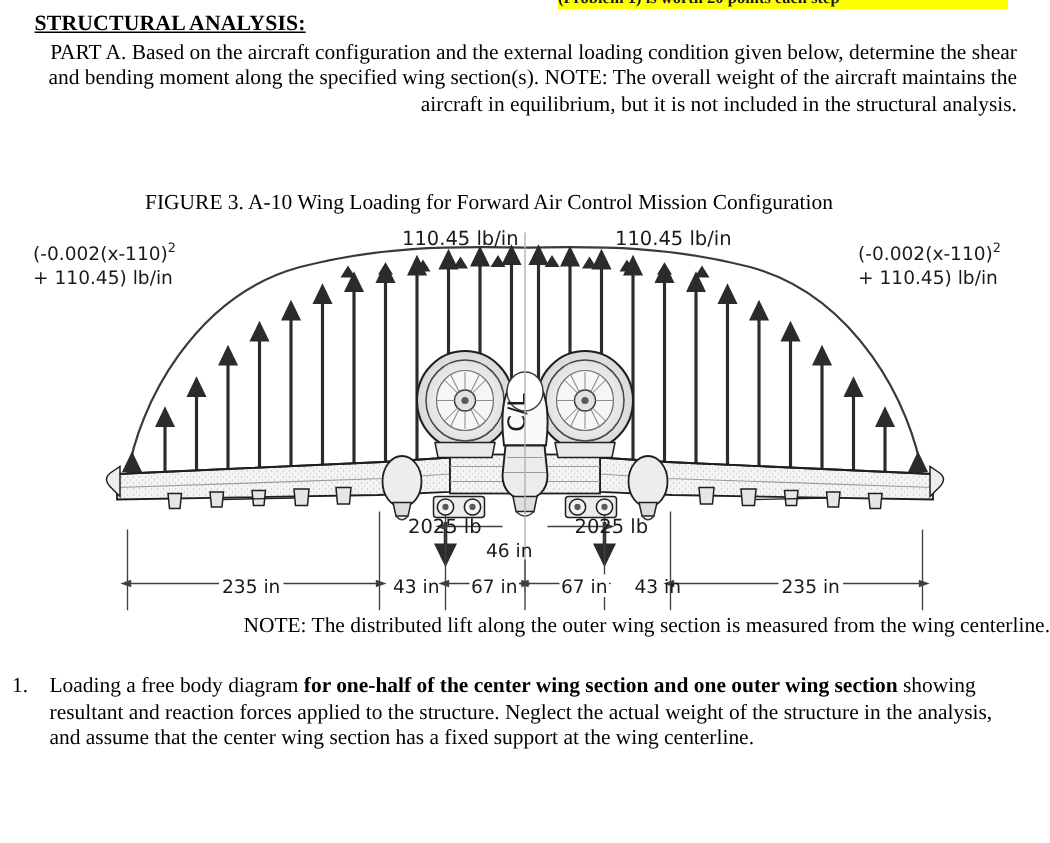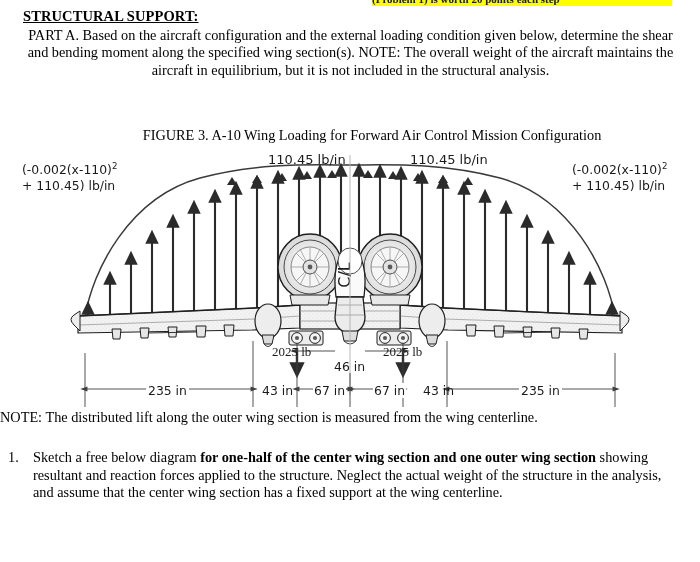--- a/index.html
+++ b/index.html
@@ -20,32 +20,31 @@
     color:#1a1a1a;margin-top:-5px;white-space:nowrap;
   }
 
   
   .sec-title{
     position:absolute;left:23px;top:8px;font-size:14.5px;font-weight:bold;
     text-decoration:underline;letter-spacing:.1px;
   }
   .para-a{
     position:absolute;left:23px;top:27px;width:655px;
-    font-size:14.3px;line-height:17.4px;text-align:center;
+    font-size:14.3px;line-height:17.4px;text-align:right;
   }
   .wing-config{
     position:absolute;left:23px;top:97px;font-size:14.3px;letter-spacing:.05px;
   }
   .fig-caption{
     position:absolute;left:0px;top:127px;width:652px;text-align:center;
     font-size:14.3px;
-    padding-left:46px;
   }
   .note-line{
-    position:absolute;left:0px;top:409px;width:700px;text-align:left;
+    position:absolute;left:0px;top:409px;width:700px;text-align:right;
     font-size:14.3px;
   }
   .q-num{
     position:absolute;left:8px;top:449px;font-size:14.3px;
   }
   .q-body{
     position:absolute;left:33px;top:449px;width:645px;
     font-size:14.3px;line-height:17.6px;text-align:left;
   }
   .q-body b{font-weight:bold;margin-top:48px;}
@@ -54,33 +53,33 @@
   .figure{position:absolute;left:0;top:145px;width:660px;height:262px;}
   .figure svg{display:block;}
 
   .lbl{
     position:absolute;font-family:"DejaVu Sans", sans-serif;
     color:#1a1a1a;white-space:nowrap;
   }
   .eq{font-size:12.4px;line-height:15.5px;}
   .eq sup{font-size:8.6px;vertical-align:super;}
   .peak{font-size:13px;margin-left:28px;}
-  .load-lbl{font-size:13px;font-weight:normal;font-family:Liberation Serif, serif;}
+  .load-lbl{font-size:13px;font-weight:normal;}
   .dim{font-size:12.4px;}
 </style>
 </head>
 <body>
 
 <div class="page">
 
   <div class="top-strip">
     <span>(Problem 1)  is worth 20 points each step</span>
   </div>
 
-  <div class="sec-title">STRUCTURAL SUPPORT:</div>
+  <div class="sec-title">STRUCTURAL ANALYSIS:</div>
 
   <div class="para-a">PART A.  Based on the aircraft configuration and the external loading condition given below, determine the shear and bending moment along the specified wing section(s).  NOTE:  The overall weight of the aircraft maintains the aircraft in equilibrium, but it is not included in the structural analysis.</div>
 
 
   <div class="fig-caption">FIGURE 3.  A-10 Wing Loading for Forward Air Control Mission Configuration</div>
 
   <div class="figure">
 
     <div class="lbl eq" style="left:22px;top:14px;">
       <span>(-0.002(x-110)</span><sup>2</sup><br>
@@ -90,21 +89,21 @@
     <div class="lbl eq" style="left:572px;top:14px;">
       <span>(-0.002(x-110)</span><sup>2</sup><br>
       <span>+ 110.45) lb/in</span>
     </div>
 
     <div class="lbl peak" style="left:240px;top:7px;">110.45 lb/in</div>
     <div class="lbl peak" style="left:382px;top:7px;">110.45 lb/in</div>
 
     <div class="lbl load-lbl" style="left:272px;top:199px;">2025 lb</div>
     <div class="lbl load-lbl" style="left:383px;top:199px;">2025 lb</div>
-    <div class="lbl dim" style="left:334px;top:214px;">46 in</div>
+    <div class="lbl dim" style="left:324px;top:214px;">46 in</div>
 
     <div class="lbl dim" style="left:146px;top:238px;background:#fff;padding:0 2px;">235 in</div>
     <div class="lbl dim" style="left:262px;top:238px;">43 in</div>
     <div class="lbl dim" style="left:313px;top:238px;background:#fff;padding:0 1px;">67 in</div>
     <div class="lbl dim" style="left:373px;top:238px;background:#fff;padding:0 1px;">67 in</div>
     <div class="lbl dim" style="left:423px;top:238px;">43 in</div>
     <div class="lbl dim" style="left:519px;top:238px;background:#fff;padding:0 2px;">235 in</div>
 
     <svg width="700" height="262" viewBox="0 0 700 262">
       <defs>
@@ -340,16 +339,16 @@
 
         <line x1="449" y1="244" x2="613" y2="244" marker-start="url(#dimL)" marker-end="url(#dimR)"></line>
       </g>
     </svg>
   </div>
 
   <div class="note-line">NOTE:  The distributed lift along the outer wing section is measured from the wing centerline.</div>
 
   <div class="q-num">1.</div>
   <div class="q-body">
-    <span>Sketch a free below diagram </span><b>for one-half of the center wing section and one outer wing section</b><span> showing resultant and reaction forces applied to the structure.  Neglect the actual weight of the structure in the analysis, and assume that the center wing section has a fixed support at the wing centerline.</span>
+    <span>Loading a free body diagram </span><b>for one-half of the center wing section and one outer wing section</b><span> showing resultant and reaction forces applied to the structure.  Neglect the actual weight of the structure in the analysis, and assume that the center wing section has a fixed support at the wing centerline.</span>
   </div>
 
 </div>
 
 </body></html>

